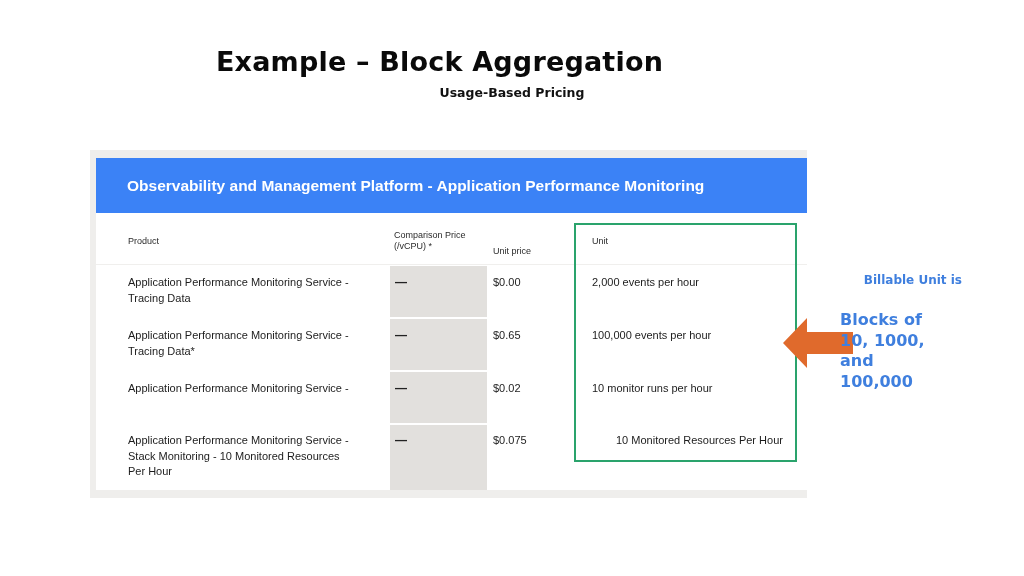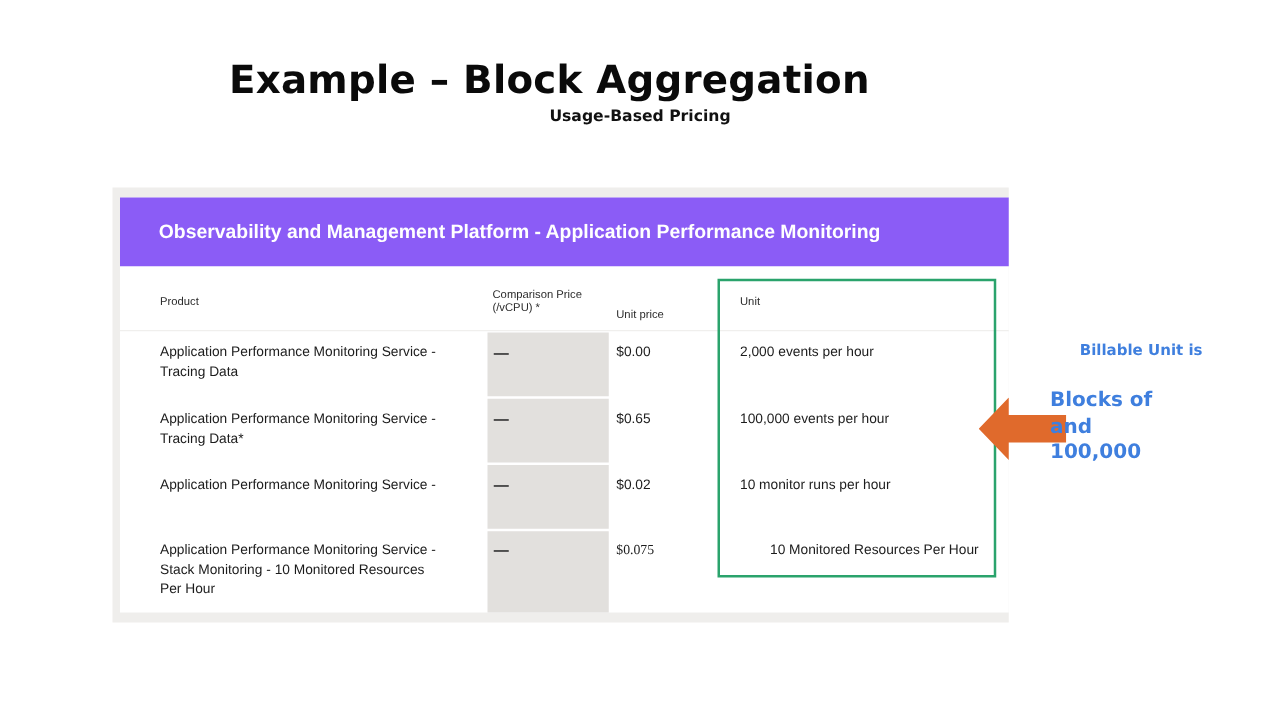--- a/index.html
+++ b/index.html
@@ -1,21 +1,21 @@
 <!DOCTYPE html>
 <html><head>
 <meta charset="utf-8">
 <style>
   html, body { margin:0; padding:0; }
   body { width:1024px; height:576px; background:#ffffff; position:relative; overflow:hidden; font-family:"Liberation Sans", sans-serif; }
-  .title { position:absolute; left:0; width:879px; top:46px; text-align:center; font-family:"DejaVu Sans", sans-serif; font-weight:bold; font-size:31px; color:#0a0a0a; letter-spacing:0.2px; }
+  .title { position:absolute; left:0; width:879px; top:46px; text-align:center; font-family:"DejaVu Sans", sans-serif; font-weight:bold; font-size:27px; color:#0a0a0a; letter-spacing:0.2px; }
   .subtitle { position:absolute; left:0; width:1024px; top:85px; text-align:center; font-family:"DejaVu Sans", sans-serif; font-weight:bold; font-size:12.5px; color:#111; }
   .backdrop { position:absolute; left:90px; top:150px; width:717px; height:348px; background:#efeeec; }
   .panel { position:absolute; left:96px; top:158px; width:711px; height:332px; background:#ffffff; }
-  .panel-header { position:absolute; left:0; top:0; width:711px; height:55px; background:#8b5cf6; }
+  .panel-header { position:absolute; left:0; top:0; width:711px; height:55px; background:#3b82f6; }
   .panel-title { position:absolute; left:31px; top:19px; color:#ffffff; font-weight:bold; font-size:15.5px; white-space:nowrap; }
   .comp-col { position:absolute; left:294px; width:97px; background:#e2e0dd; }
   .th { position:absolute; font-size:9px; color:#2b2b2b; line-height:11px; }
   .row-sep { position:absolute; left:0; width:711px; height:1px; background:#f0efed; }
   .cell { position:absolute; font-size:11px; color:#1c1c1c; line-height:15.5px; }
   .dash { position:absolute; font-size:12px; color:#222; font-weight:bold; }
   .green-box { position:absolute; left:574px; top:223px; width:219px; height:235px; border:2px solid #2aa36c; box-sizing:content-box; }
   .arrow { position:absolute; left:783px; top:318px; width:70px; height:50px; }
   .callout-small { position:absolute; left:840px; width:122px; top:273px; text-align:right; font-family:"DejaVu Sans", sans-serif; font-weight:bold; font-size:12px; color:#3f7fde; }
   .callout-big { position:absolute; left:840px; width:122px; top:310px; font-family:"DejaVu Sans", sans-serif; font-weight:bold; font-size:16px; line-height:20.5px; color:#3f7fde; }
@@ -77,29 +77,30 @@
     <div class="cell" style="left:496px;top:223px;">10 monitor runs per hour</div>
   </div>
 
   <div>
     <div class="cell" style="left:32px;top:275px;">
       <div>Application Performance Monitoring Service -</div>
       <div>Stack Monitoring - 10 Monitored Resources</div>
       <div>Per Hour</div>
     </div>
     <div class="dash" style="left:299px;top:275px;">—</div>
-    <div class="cell" style="left:397px;top:275px;font-family:Liberation Serif, serif;">$0.075</div>
+    <div class="cell" style="left:397px;top:275px;">$0.075</div>
     <div class="cell" style="left:520px;top:275px;">10 Monitored Resources Per Hour</div>
   </div>
 </div>
 
 <div class="green-box"></div>
 
 <svg class="arrow" viewBox="0 0 70 50">
   <polygon points="0,25 24,0 24,14 70,14 70,36 24,36 24,50" fill="#e06a2c"></polygon>
 </svg>
 
 <div class="callout-small">Billable Unit is</div>
 <div class="callout-big">
   <div>Blocks of</div>
+  <div>10, 1000,</div>
   <div>and</div>
   <div>100,000</div>
 </div>
 
 </body></html>

